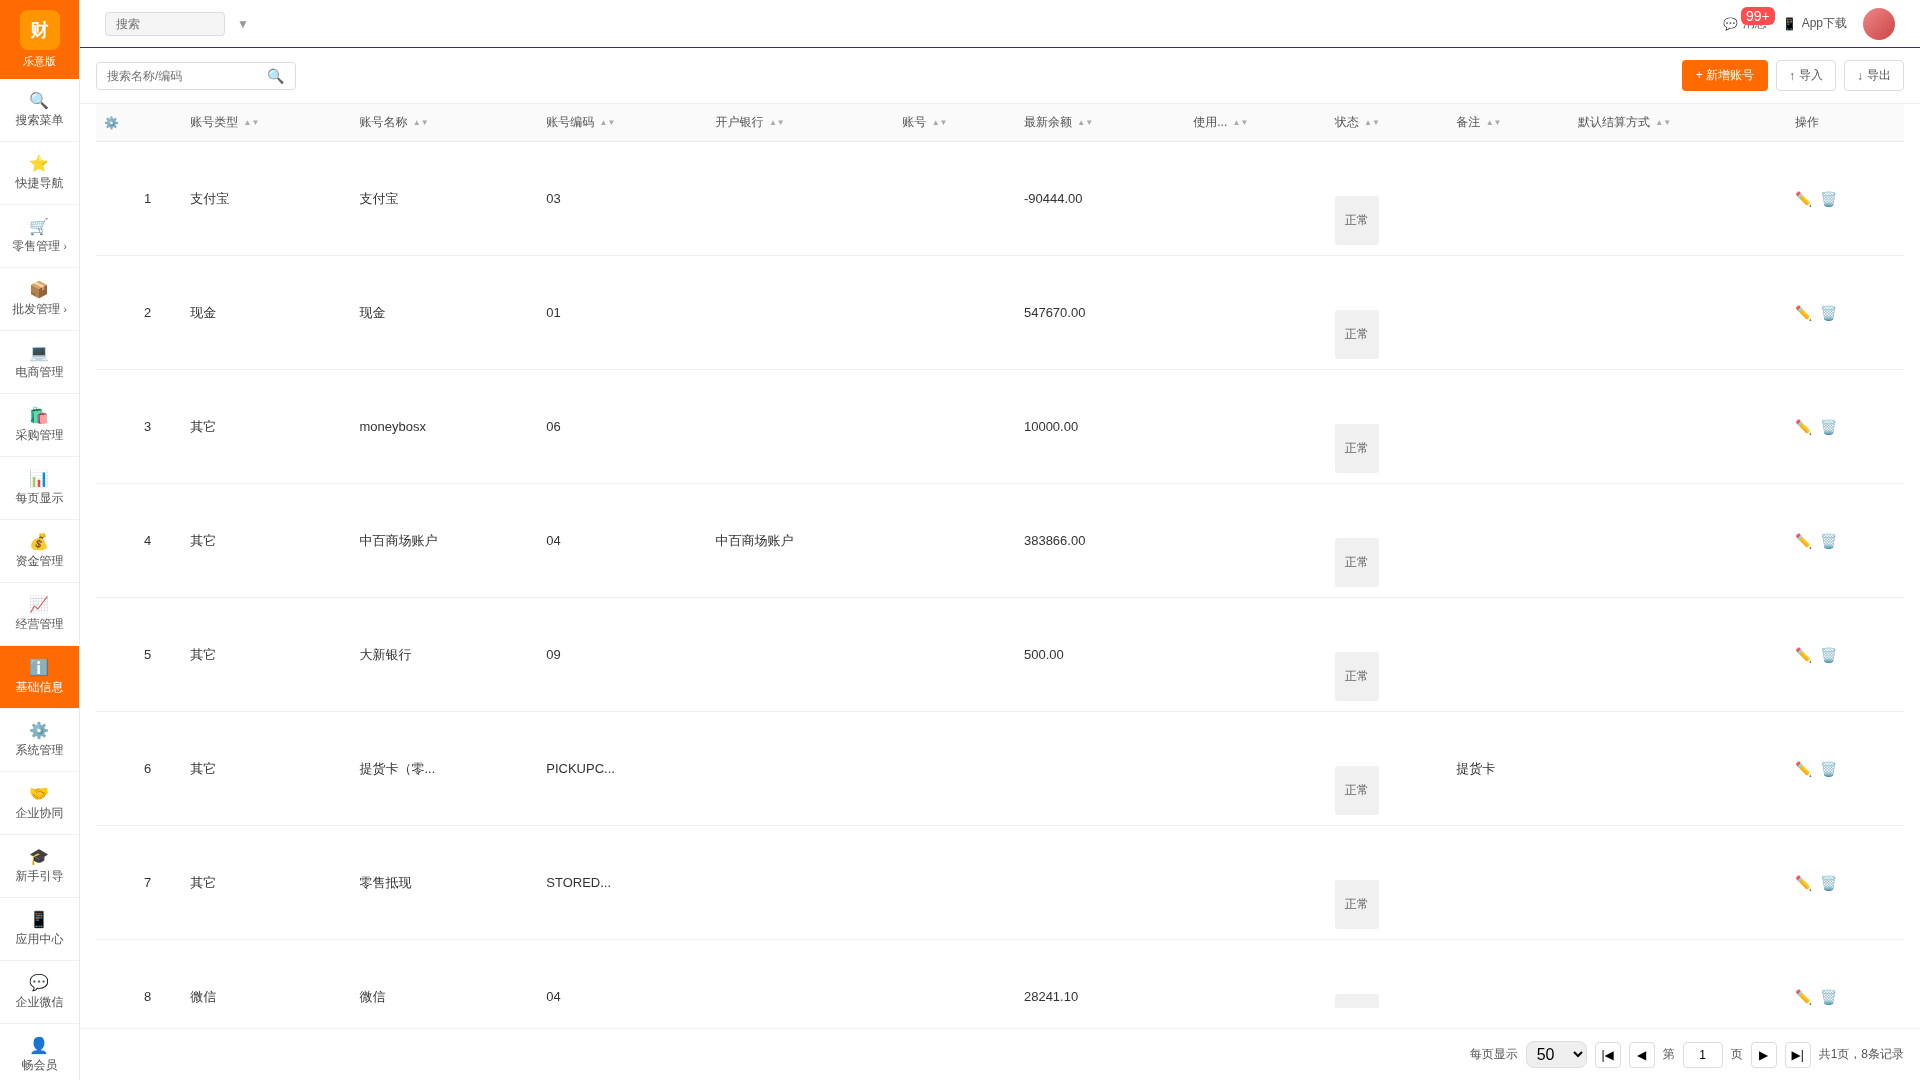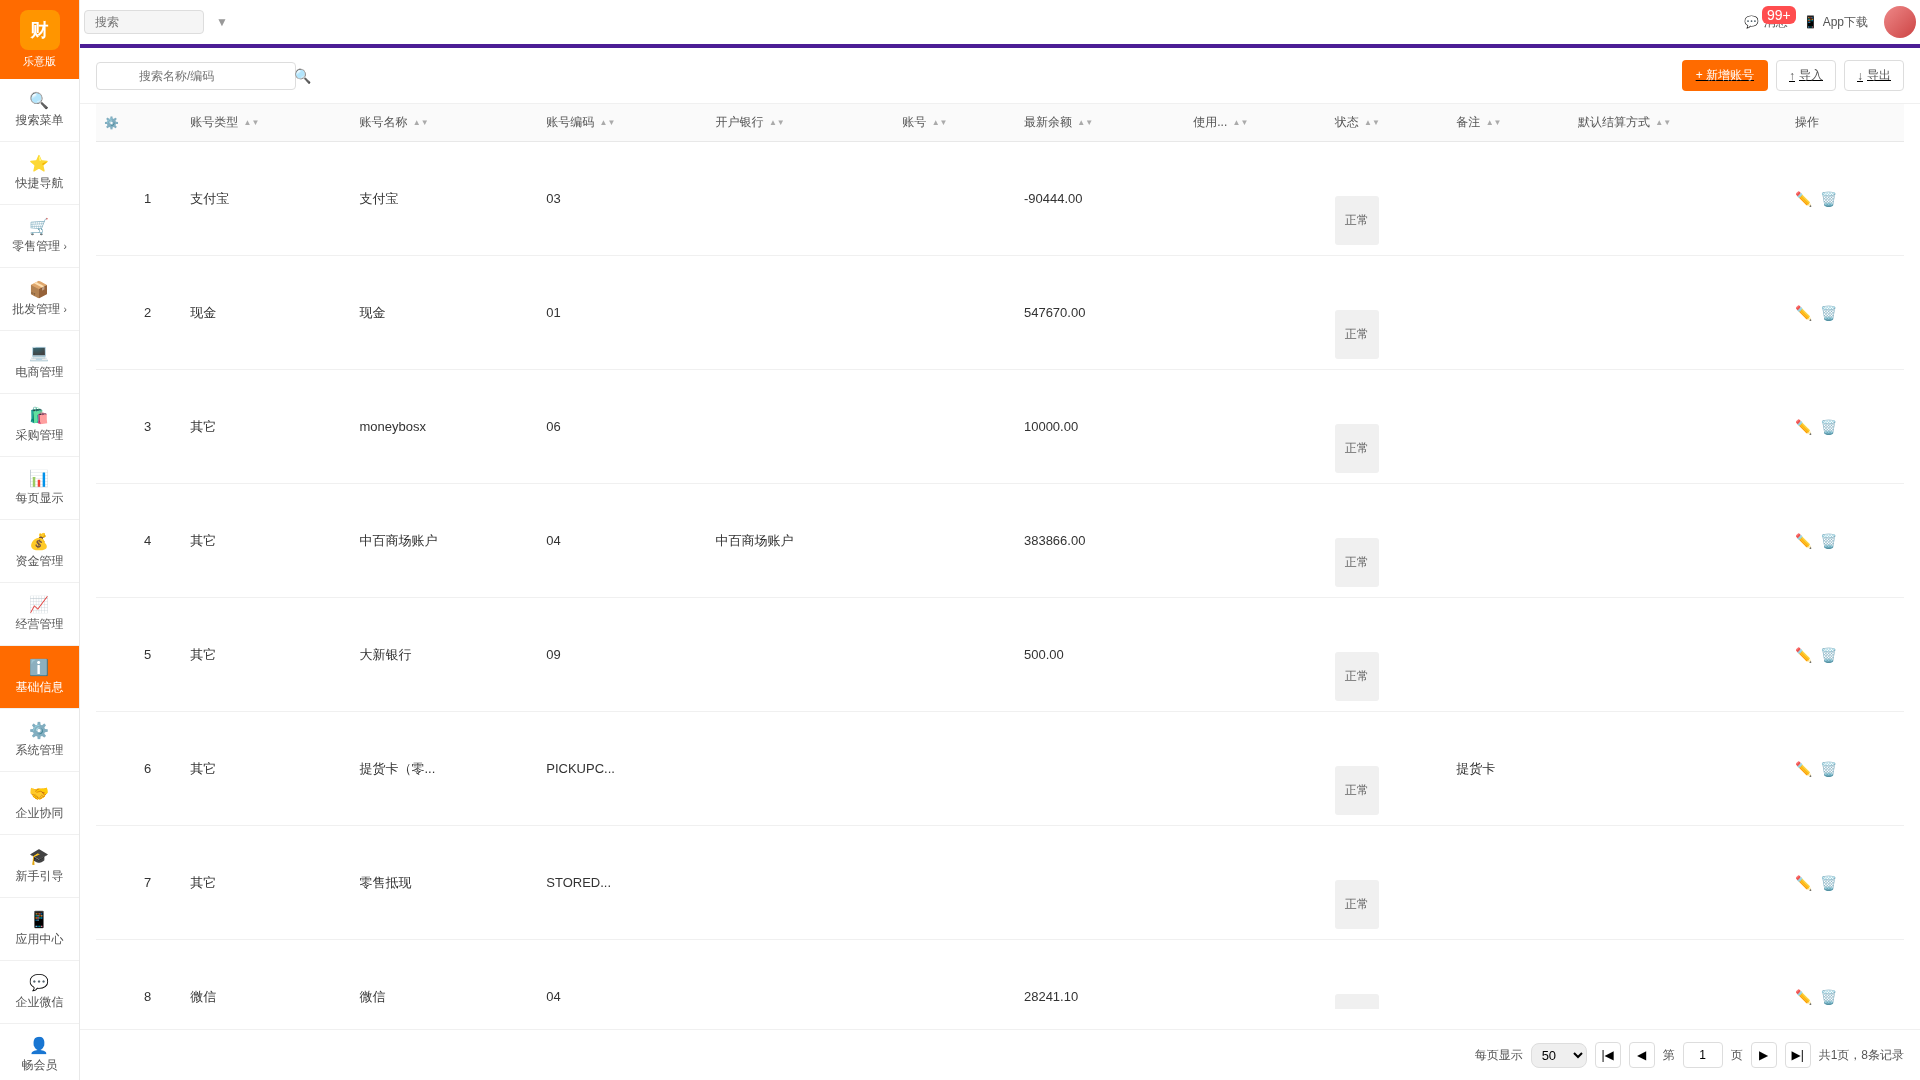--- a/index.html
+++ b/index.html
@@ -57,22 +57,22 @@
       overflow: hidden;
     }
 
     
     .topbar {
       height: 48px;
       background: #fff;
       display: flex;
       align-items: center;
       justify-content: space-between;
-      padding: 0 4px;
-      border-bottom: 4px solid #4c1d95;
+      padding: 0 25px;
+      border-bottom: 1px solid #4c1d95;
       flex-shrink: 0;
     }
     .topbar-left { display: flex; align-items: center; gap: 12px; }
     .topbar-search {
       background: #f5f5f5;
       border: 1px solid #ddd;
       border-radius: 4px;
       padding: 4px 10px;
       font-size: 12px;
       width: 120px;
@@ -133,24 +133,24 @@
     .search-box {
       display: flex;
       align-items: center;
       border: 1px solid #ddd;
       border-radius: 4px;
       padding: 5px 10px;
       width: 200px;
       background: #fff;
     }
     .search-box input {
-      border: none; outline: none; font-size: 12px; color: #999; flex: 1; background: transparent; margin-left: 32px;
+      border: none; outline: none; font-size: 12px; color: #999; flex: 1; background: transparent;
     }
     .search-icon { color: #aaa; font-size: 14px; }
-    .toolbar-right { display: flex; gap: 8px; text-decoration: underline; }
+    .toolbar-right { display: flex; gap: 8px; }
     .btn-primary {
       background: #ff6b00;
       color: #fff;
       border: none;
       border-radius: 4px;
       padding: 6px 14px;
       font-size: 12px;
       cursor: pointer;
       display: flex; align-items: center; gap: 4px;
     }
@@ -210,21 +210,21 @@
       border-top: 1px solid #f0f0f0;
       font-size: 12px;
       color: #555;
       flex-shrink: 0;
       margin-top: 20px;
     }
     .page-size-select {
       border: 1px solid #ddd;
       border-radius: 8px;
       padding: 3px 6px;
-      font-size: 13px;
+      font-size: 16px;
     }
     .page-btn {
       width: 26px; height: 26px;
       border: 1px solid #ddd;
       border-radius: 4px;
       background: #fff;
       cursor: pointer;
       display: flex; align-items: center; justify-content: center;
       font-size: 12px;
     }

